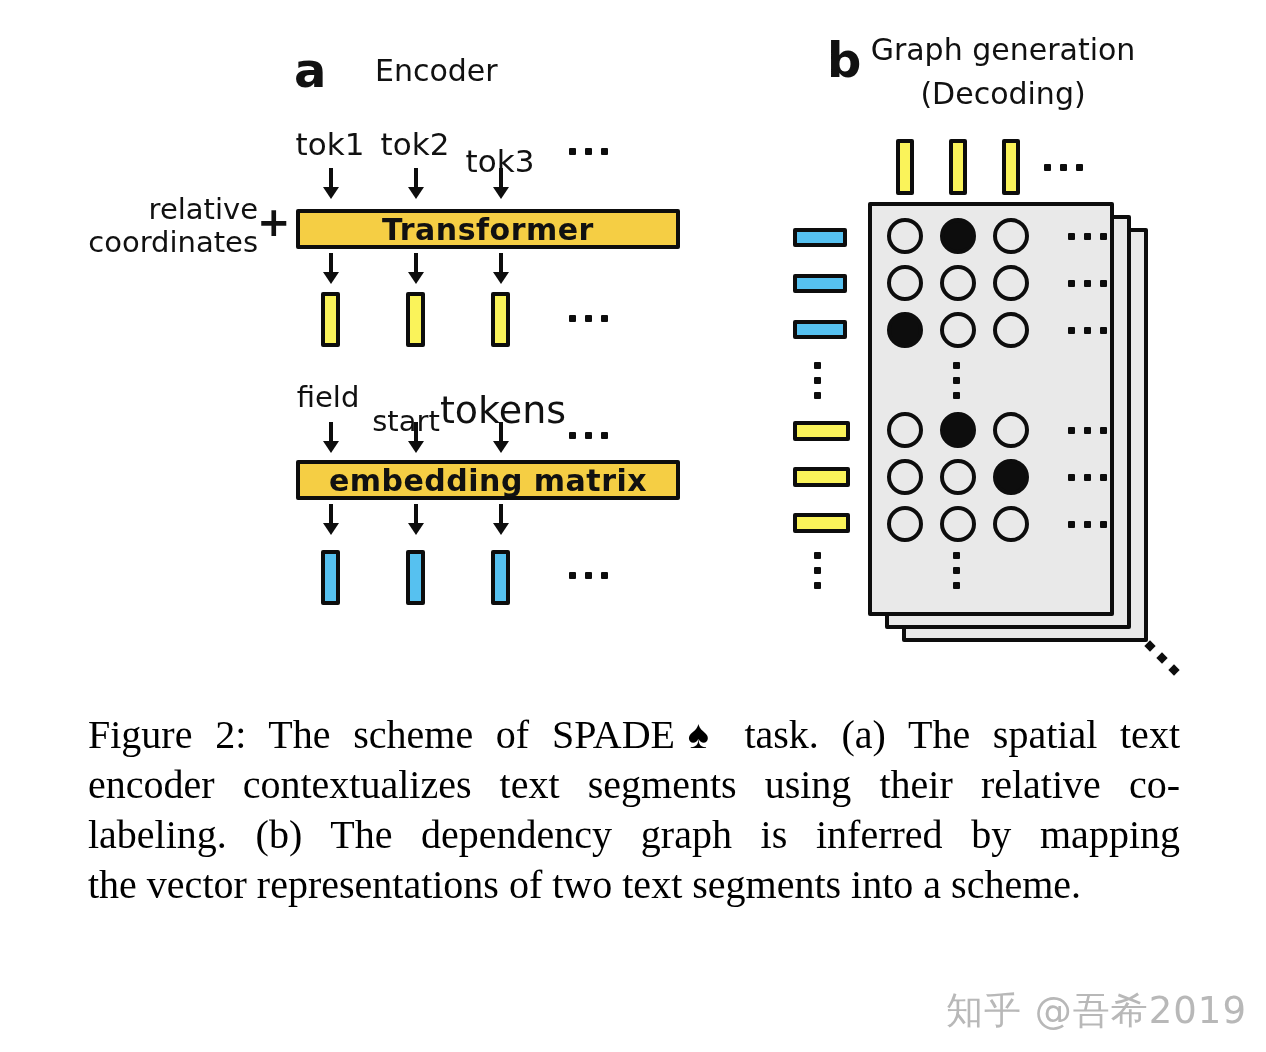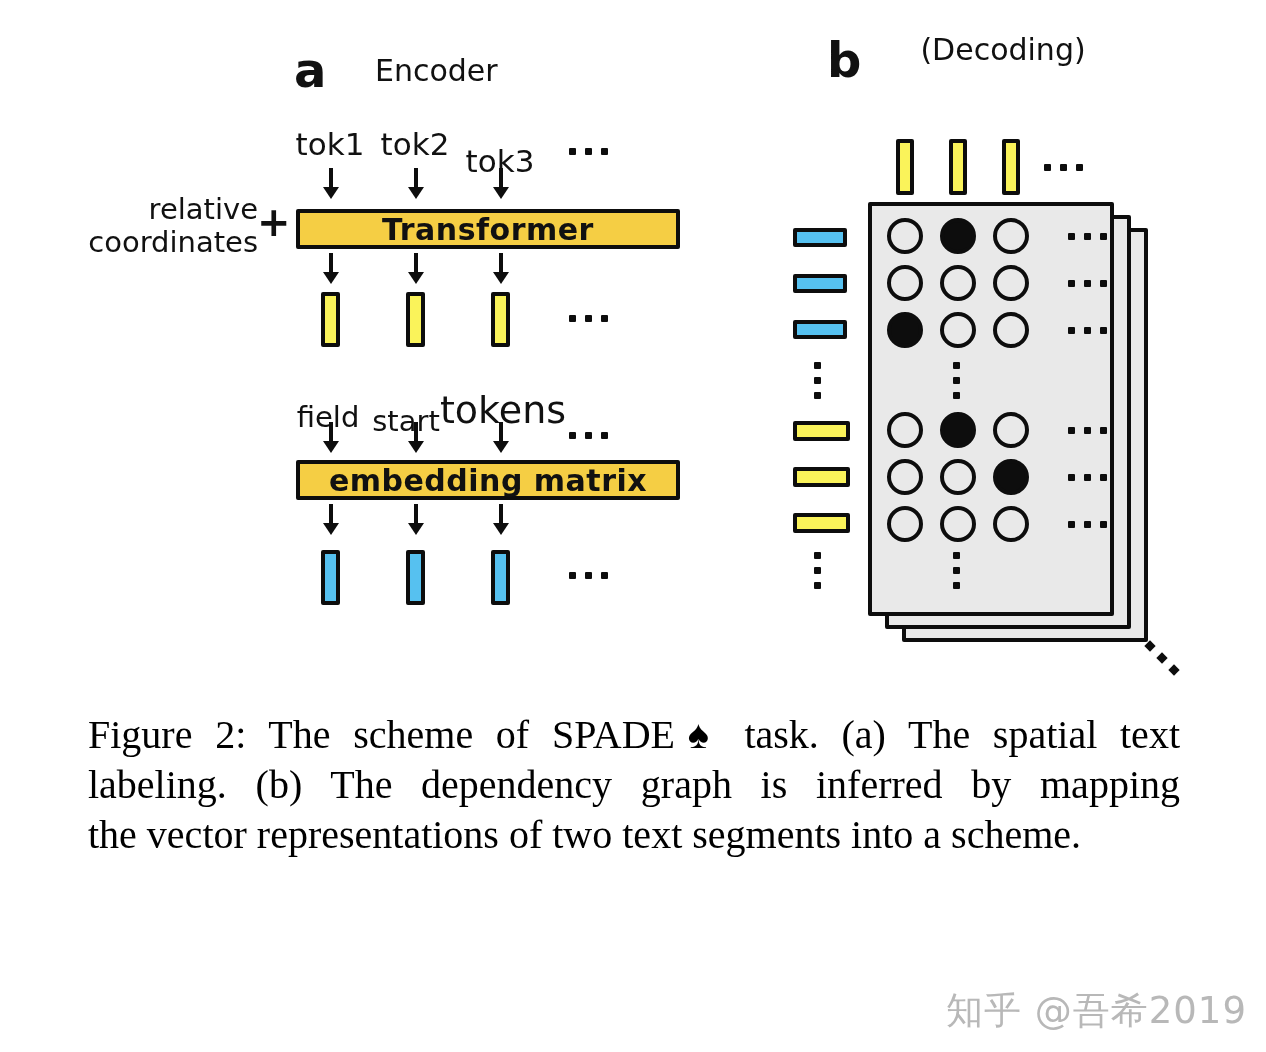--- a/index.html
+++ b/index.html
@@ -101,21 +101,21 @@
       <div class="vbar-a yellow"></div>
       <div class="vbar-a yellow"></div>
       <div class="vbar-a yellow"></div>
     </div>
   <span class="hdots" style="left:569px;top:315px">
       <i></i>
       <i></i>
       <i></i>
     </span>
 
-  <span class="lbl center" style="left:328px;top:400px;font-size:29px">field</span>
+  <span class="lbl center" style="left:328px;top:380px;font-size:29px">field</span>
   <span class="lbl center" style="left:406px;top:404px;font-size:29px">start</span>
   <span class="lbl center" style="left:503px;top:388px;font-size:38px">tokens</span>
 
   <div class="arrow" style="left:322px;top:422px"></div>
   <div class="arrow" style="left:407px;top:422px"></div>
   <div class="arrow" style="left:492px;top:422px"></div>
   <span class="hdots" style="left:569px;top:432px">
       <i></i>
       <i></i>
       <i></i>
@@ -135,20 +135,21 @@
   <span class="hdots" style="left:569px;top:572px">
       <i></i>
       <i></i>
       <i></i>
     </span>
 </section>
 
 <section>
   <div class="panel-label" style="left:827px;top:36px">b</div>
   <div class="ptitle" style="left:870px;top:28px;width:266px;text-align:center;line-height:44px">
+    <div>Graph generation</div>
     <div>(Decoding)</div>
   </div>
 
   <div id="b-top-bars">
       <div class="topbar yellow"></div>
       <div class="topbar yellow"></div>
       <div class="topbar yellow"></div>
     </div>
   <span class="hdots" style="left:1044px;top:164px">
       <i></i>
@@ -258,15 +259,16 @@
 
   <div class="ddot" style="left:1146px;top:642px"></div>
   <div class="ddot" style="left:1158px;top:654px"></div>
   <div class="ddot" style="left:1170px;top:666px"></div>
 </section>
 
 <div class="watermark">知乎 @吾希2019</div>
 
 <div class="caption">
   <div class="cap-line just">Figure 2: The scheme of SPADE♠ task. (a) The spatial text</div>
+  <div class="cap-line just">encoder contextualizes text segments using their relative co-</div>
   <div class="cap-line just">labeling. (b) The dependency graph is inferred by mapping</div>
   <div class="cap-line">the vector representations of two text segments into a scheme.</div>
 </div>
 
 </body></html>

